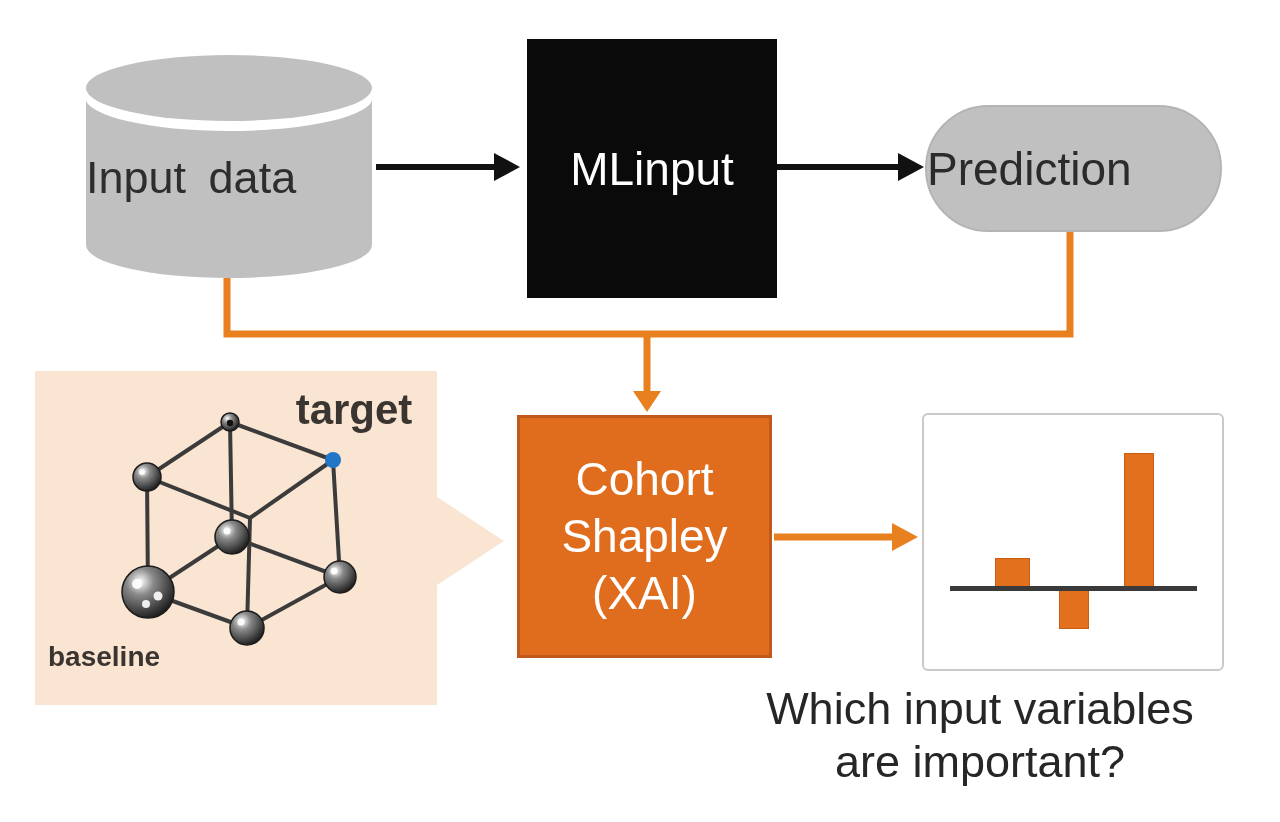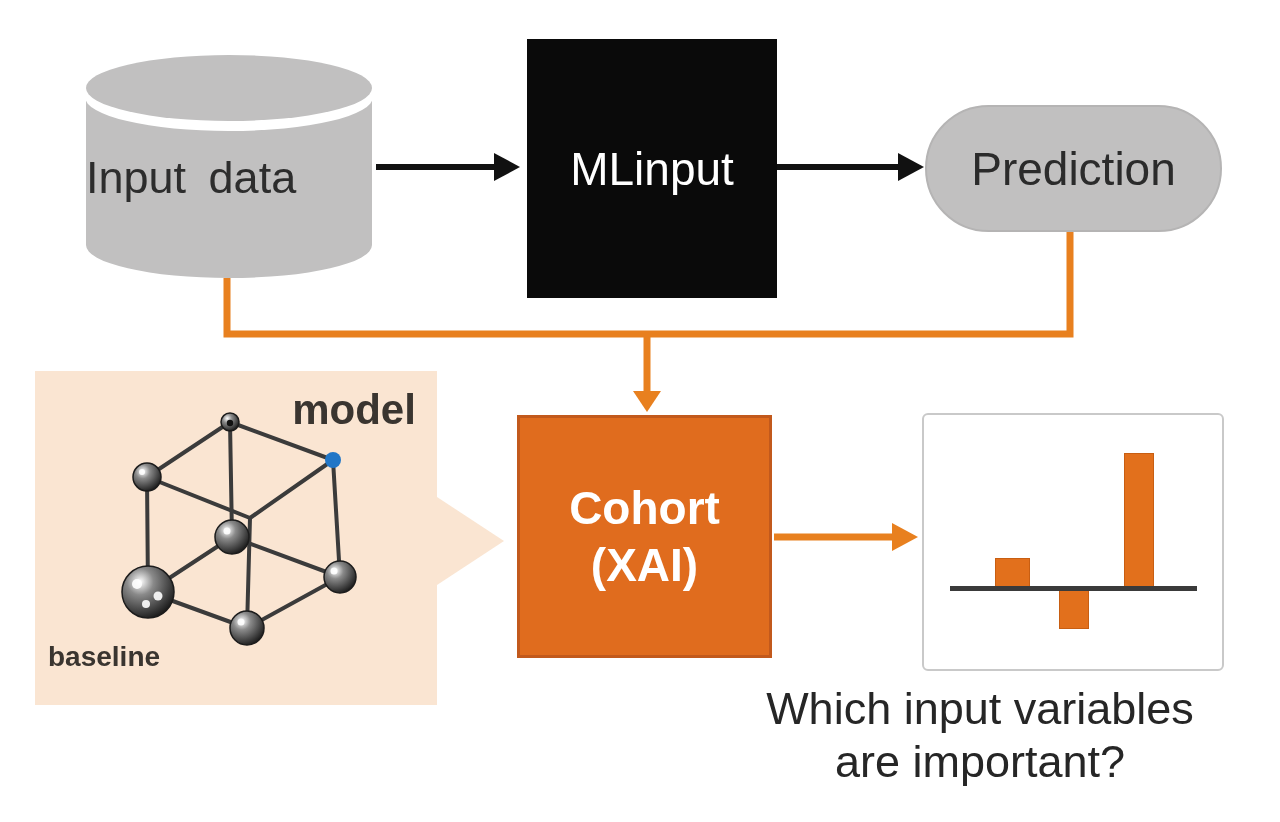--- a/index.html
+++ b/index.html
@@ -15,25 +15,25 @@
   .peach-panel{left:35px;top:371px;width:402px;height:334px;background:#fae5d2;z-index:1;}
 
   
   .input-label{left:86px;top:152px;width:286px;font-size:45px;
     color:#2d2d2d;word-spacing:10px;letter-spacing:0px;}
   .ml-box{left:518px;top:39px;width:250px;height:259px;background:#0a0a0a;
     display:flex;flex-direction:row;align-items:center;justify-content:center;margin-left:9px;}
   .ml-box span{color:#ffffff;font-size:46px;line-height:54px;display:block;text-align:center;}
   .prediction-pill{left:925px;top:105px;width:297px;height:127px;background:#c1c0c0;
     border:2px solid #b5b4b4;border-radius:66px;box-sizing:border-box;
-    display:flex;align-items:center;justify-content:center;font-size:46px;color:#2b2b2b;}
+    display:flex;align-items:center;justify-content:flex-start;font-size:46px;color:#2b2b2b;}
   .shapley-box{left:517px;top:415px;width:255px;height:243px;background:#e06c1e;
     border:3px solid #c2591c;box-sizing:border-box;
     display:flex;flex-direction:column;align-items:center;justify-content:center;}
-  .shapley-box span{color:#ffffff;font-size:46px;line-height:57px;display:block;text-align:right;font-weight:bold;}
+  .shapley-box span{color:#ffffff;font-size:46px;line-height:57px;display:block;text-align:right;}
 
   
   .target-label{left:264px;top:386px;width:180px;text-align:center;
     font-size:42px;font-weight:bold;color:#3a3530;}
   .baseline-label{left:48px;top:641px;font-size:28px;font-weight:bold;color:#3a3530;}
 
   
   .chart-box{left:922px;top:413px;width:302px;height:258px;background:#ffffff;
     border:2px solid #c9c9c9;border-radius:6px;box-sizing:border-box;overflow:hidden;}
   .chart-box .bar{position:absolute;}
@@ -127,25 +127,26 @@
 
   <div class="abs ml-box z3">
     <span>ML</span>
     <span>input</span>
   </div>
 
   <div class="abs prediction-pill z3">
     <span>Prediction</span>
   </div>
 
-  <div class="abs target-label z3">model</div>
+  <div class="abs target-label z3">target</div>
   <div class="abs baseline-label z3">baseline</div>
 
   <div class="abs shapley-box z3">
     <span>Cohort</span>
+    <span>Shapley</span>
     <span>(XAI)</span>
   </div>
 
   <div class="abs chart-box z3">
       <div class="bar" style="left: 70.5px; width: 35px; height: 30px; background: rgb(226, 112, 28); border: 1px solid rgb(200, 94, 18); box-sizing: border-box; top: 143px;"></div>
       <div class="bar" style="left: 135px; width: 30px; height: 39px; background: rgb(226, 112, 28); border: 1px solid rgb(200, 94, 18); box-sizing: border-box; top: 175px;"></div>
       <div class="bar" style="left: 200px; width: 30px; height: 135px; background: rgb(226, 112, 28); border: 1px solid rgb(200, 94, 18); box-sizing: border-box; top: 38px;"></div>
       <div class="axis" style="left: 26px; top: 171px; width: 247px; height: 5px; background: rgb(58, 58, 58);"></div>
     </div>
 

